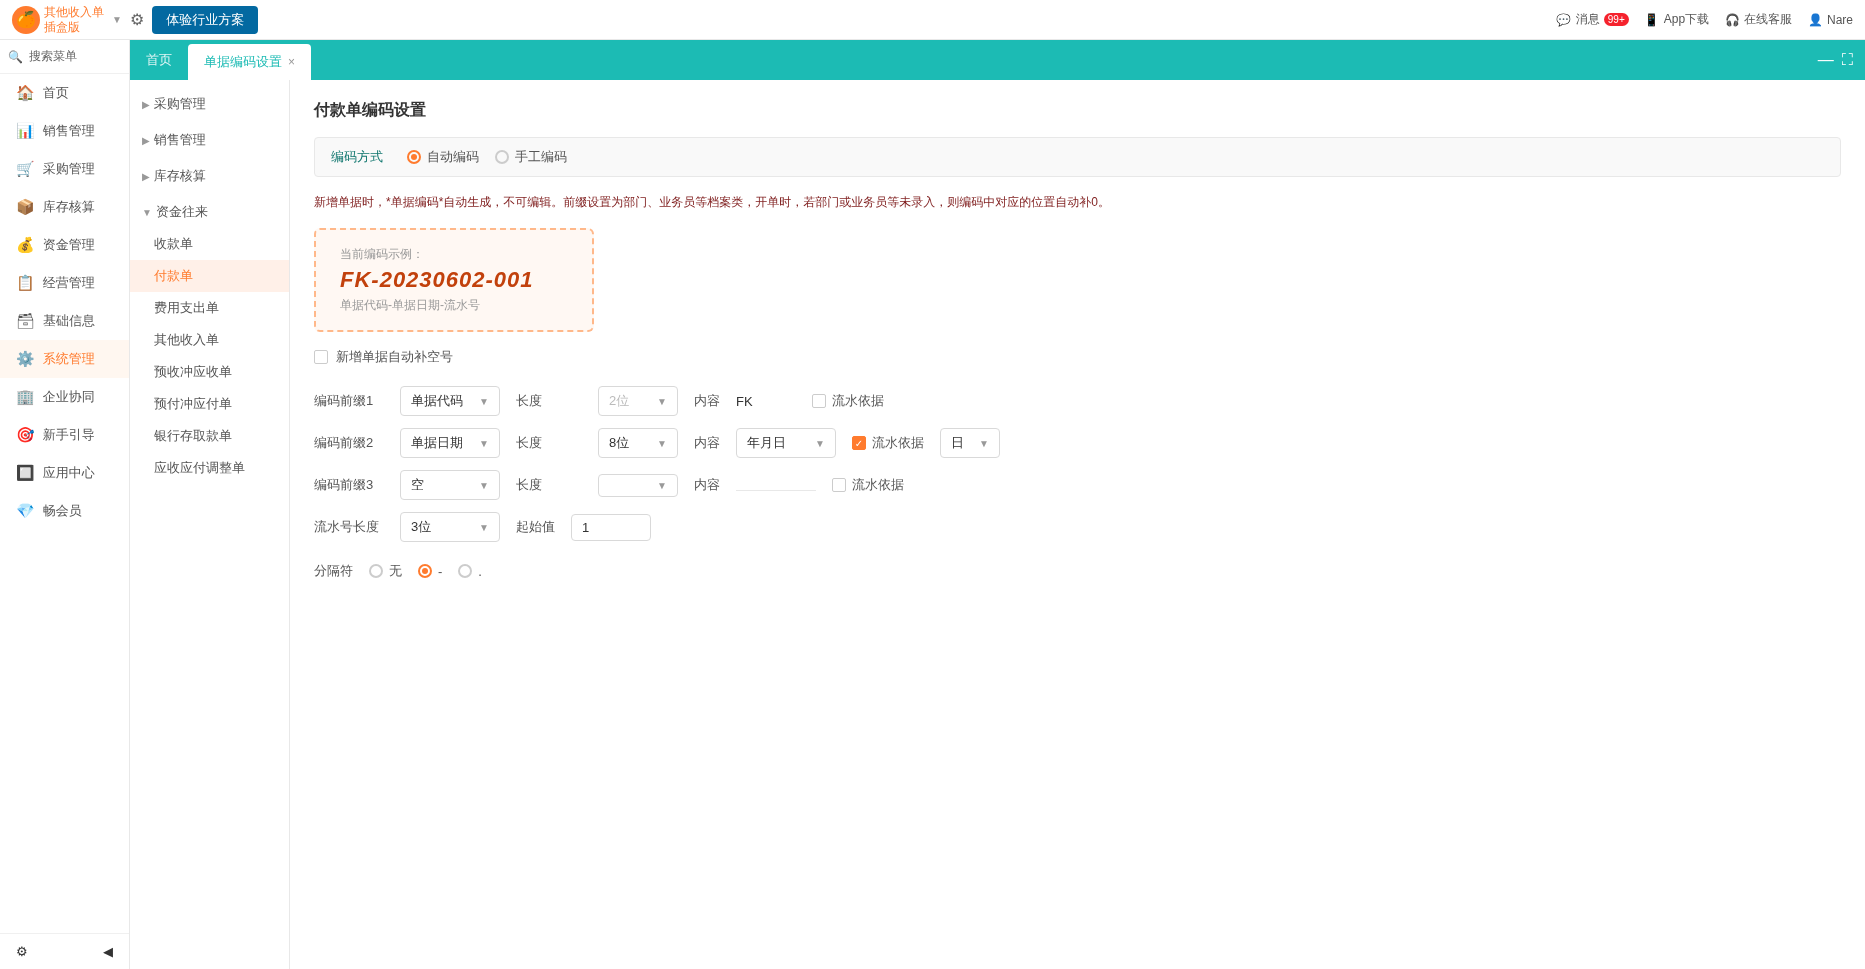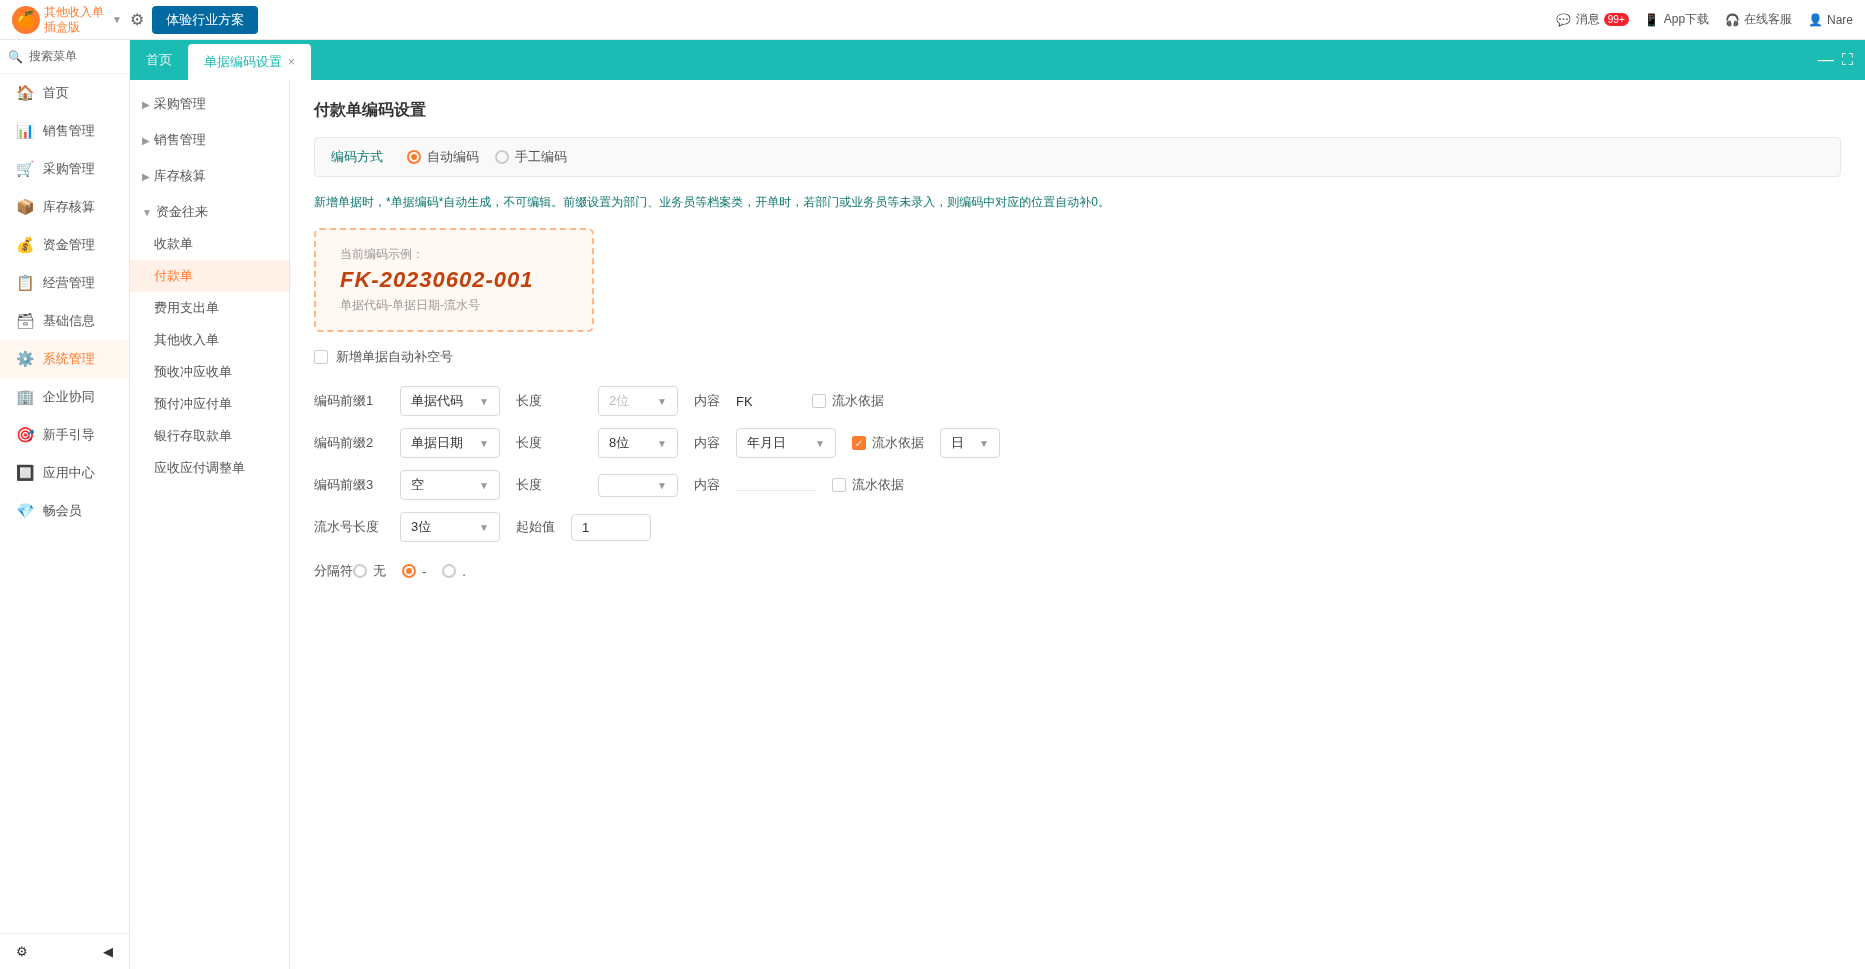--- a/index.html
+++ b/index.html
@@ -151,21 +151,21 @@
       margin-bottom: 16px;
     }
     .encoding-method-label { font-size: 13px; color: #0f766e; font-family: Liberation Mono, monospace; }
     .radio-group { display: flex; align-items: center; gap: 16px; }
     .radio-item { display: flex; align-items: center; gap: 6px; cursor: pointer; font-size: 13px; color: #555; }
     .radio-dot { width: 14px; height: 14px; border-radius: 50%; border: 2px solid #ccc; display: flex; align-items: center; justify-content: center; }
     .radio-dot.checked { border-color: #ff7b2e; }
     .radio-dot.checked::after { content: ''; width: 6px; height: 6px; border-radius: 50%; background: #ff7b2e; display: block; }
 
     
-    .info-text { font-size: 12px; color: #0f766e; margin-bottom: 16px; line-height: 1.6; }
+    .info-text { font-size: 12px; color: #7f1d1d; margin-bottom: 16px; line-height: 1.6; }
 
     
     .preview-box {
       border: 2px dashed #ffb88a;
       border-radius: 6px;
       background: #fff8f3;
       padding: 16px 24px;
       display: inline-block;
       margin-bottom: 16px;
       min-width: 280px;
@@ -204,21 +204,21 @@
       color: #333;
       background: #fff;
       outline: none;
     }
     .field-label { font-size: 13px; color: #555; }
     .field-value { font-size: 13px; color: #333; padding: 5px 0; }
     .checkbox-inline { display: flex; align-items: center; gap: 6px; font-size: 13px; color: #555; cursor: pointer; }
     .checkbox-sq-orange { width: 14px; height: 14px; border: 1px solid #ff7b2e; border-radius: 2px; background: #ff7b2e; display: flex; align-items: center; justify-content: center; color: white; font-size: 10px; cursor: pointer; }
 
     
-    .separator-row { display: flex; align-items: flex-end; margin-top: 8px; }
+    .separator-row { display: flex; align-items: flex-end; gap: 16px; margin-top: 8px; }
     .sep-label { font-size: 13px; color: #555; }
     .sep-radio-group { display: flex; align-items: center; gap: 16px; }
     .btn-save {
       background: #ff7b2e;
       color: white;
       border: none;
       padding: 8px 32px;
       border-radius: 4px;
       font-size: 14px;
       cursor: pointer;

